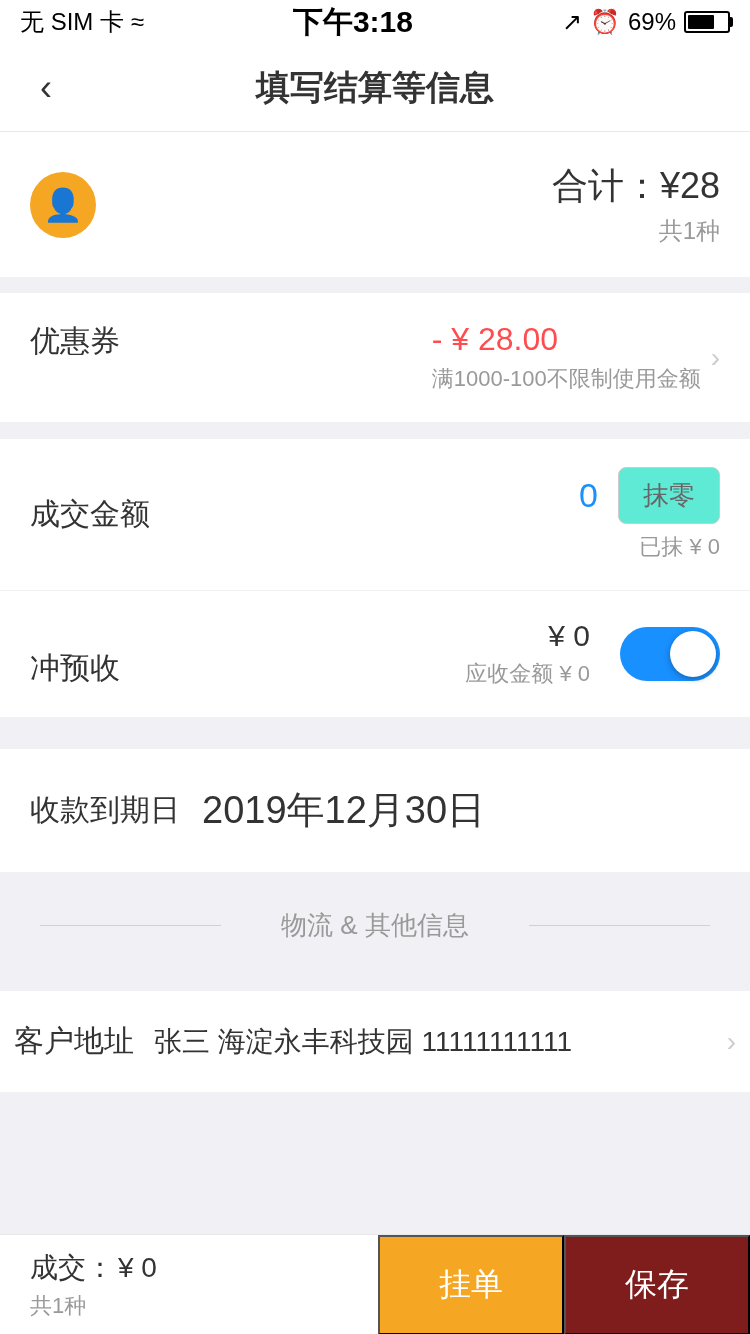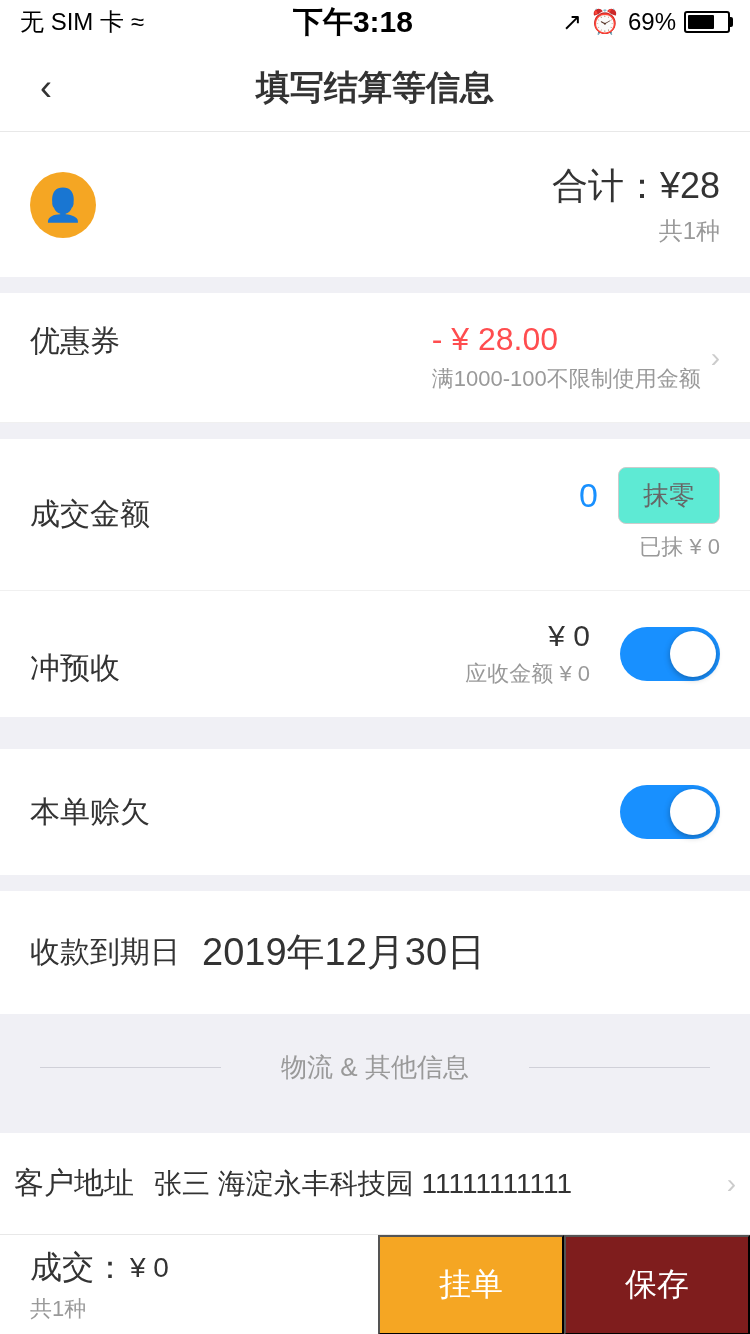--- a/index.html
+++ b/index.html
@@ -230,21 +230,21 @@
       height: 100px;
       background: #fff;
       display: flex;
       align-items: center;
       border-top: 1px solid #e8e8e8;
     }
     .bottom-info {
       flex: 1;
       padding: 0 30px;
     }
-    .bottom-deal { font-size: 32px; color: #333; }
+    .bottom-deal { font-size: 28px; color: #333; }
     .bottom-deal-amount { font-size: 28px; color: #333; }
     .bottom-count { font-size: 22px; color: #999; margin-top: 4px; }
     .btn-hangsingle {
       width: 186px; height: 100px;
       background: #f5a623;
       display: flex; align-items: center; justify-content: center;
       font-size: 32px; color: #fff; font-weight: 500;
       cursor: pointer;
     }
     .btn-save {
@@ -331,28 +331,20 @@
           <div class="prepay-amount">¥ 0</div>
           <div class="receivable">应收金额 ¥ 0</div>
         </div>
         <div class="toggle">
           <div class="toggle-knob"></div>
         </div>
       </div>
     </div>
   </div>
 
-  <div class="debt-section">
-    <div class="debt-row">
-      <span class="row-label">本单赊欠</span>
-      <div class="toggle">
-        <div class="toggle-knob"></div>
-      </div>
-    </div>
-  </div>
 
   <div class="due-date-section">
     <div class="due-date-row">
       <span class="due-date-label">收款到期日</span>
       <span class="due-date-value">2019年12月30日</span>
     </div>
   </div>
 
   <div class="logistics-divider">
     <div class="divider-line"></div>

